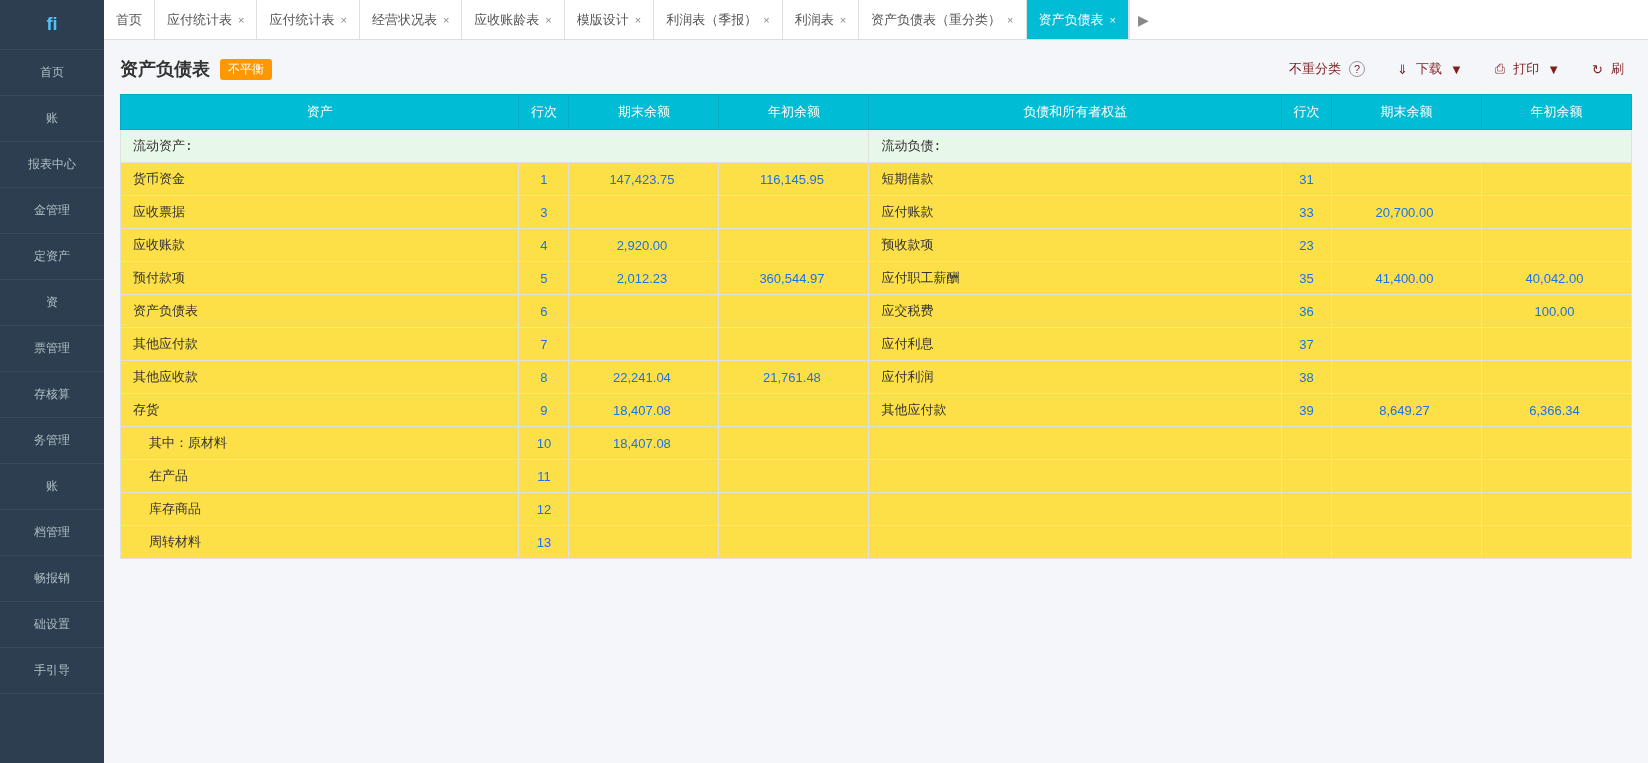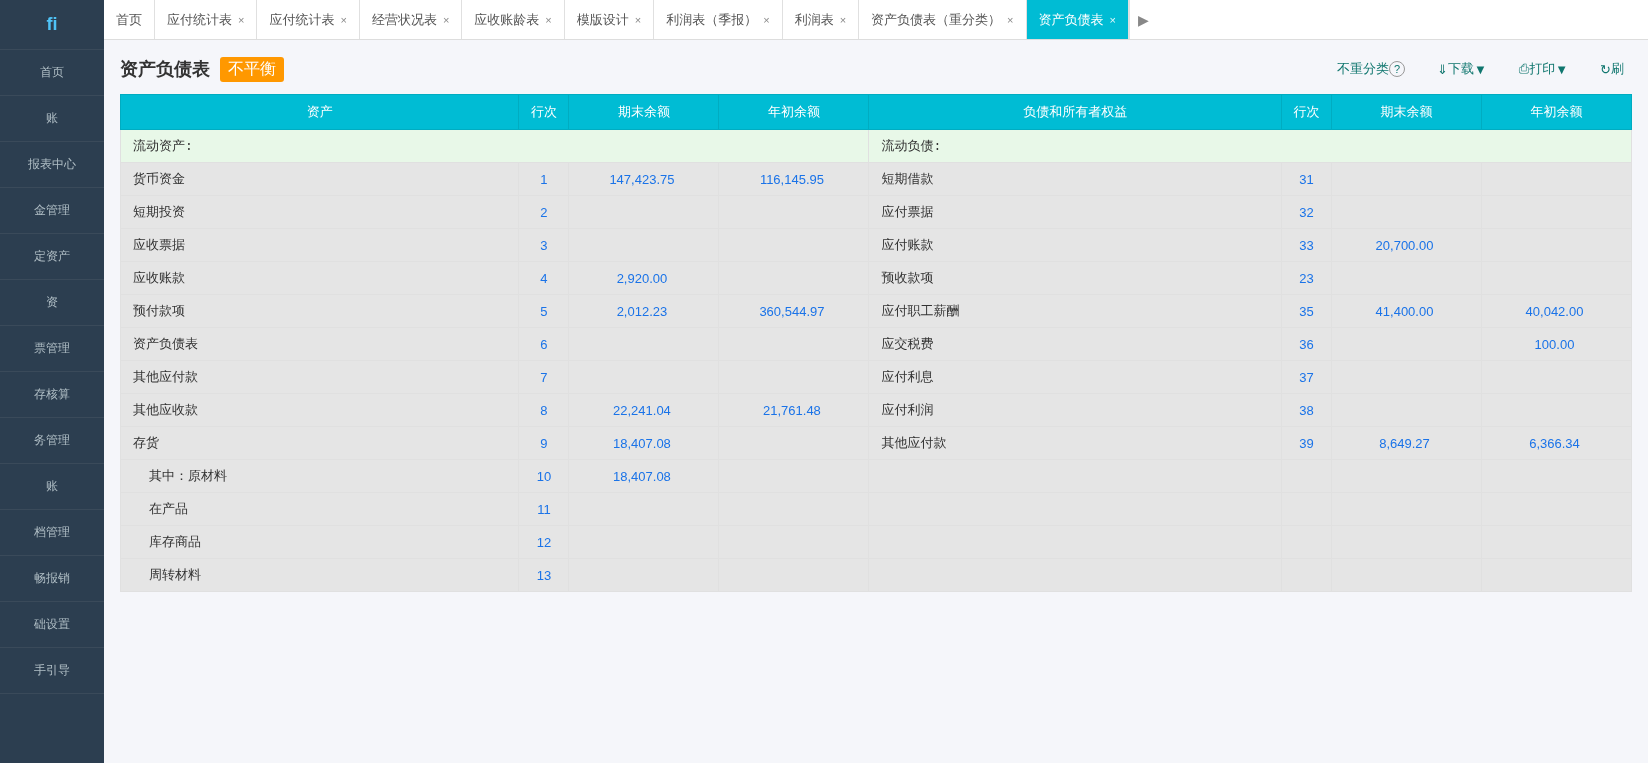--- a/index.html
+++ b/index.html
@@ -111,46 +111,46 @@
       gap: 10px;
     }
     .page-title {
       font-size: 18px;
       font-weight: bold;
       color: #333;
     }
     .badge-unbalanced {
       background: #ff9800;
       color: #fff;
-      font-size: 16px;
+      font-size: 12px;
       padding: 2px 8px;
       border-radius: 3px;
     }
     .page-actions {
       display: flex;
       align-items: center;
       gap: 16px;
       font-size: 13px;
       color: #555;
     }
     .action-btn {
       display: flex;
       align-items: center;
-      gap: 0;
+      gap: 8px;
       cursor: pointer;
-      color: #0f766e;
+      color: #7f1d1d;
       padding: 4px 8px;
       border-radius: 4px;
     }
 
     
     .report-table {
       width: 100%;
       border-collapse: collapse;
-      background: #e5e5e5;
+      background: #fde047;
       font-size: 13px;
     }
     .report-table th {
       background: #00bcd4;
       color: #fff;
       padding: 8px 6px;
       text-align: center;
       font-weight: normal;
       border: 1px solid #00acc1;
     }
@@ -300,30 +300,20 @@
       <td class="item-name">货币资金</td>
       <td class="row-num">1</td>
       <td class="number-cell">147,423.75</td>
       <td class="number-cell">116,145.95</td>
       <td class="item-name">短期借款</td>
       <td class="row-num">31</td>
       <td class="number-cell"></td>
       <td class="number-cell"></td>
     </tr>
           <tr>
-      <td class="item-name">短期投资</td>
-      <td class="row-num">2</td>
-      <td class="number-cell"></td>
-      <td class="number-cell"></td>
-      <td class="item-name">应付票据</td>
-      <td class="row-num">32</td>
-      <td class="number-cell"></td>
-      <td class="number-cell"></td>
-    </tr>
-          <tr>
       <td class="item-name">应收票据</td>
       <td class="row-num">3</td>
       <td class="number-cell"></td>
       <td class="number-cell"></td>
       <td class="item-name">应付账款</td>
       <td class="row-num">33</td>
       <td class="number-cell">20,700.00</td>
       <td class="number-cell"></td>
     </tr>
           <tr>

